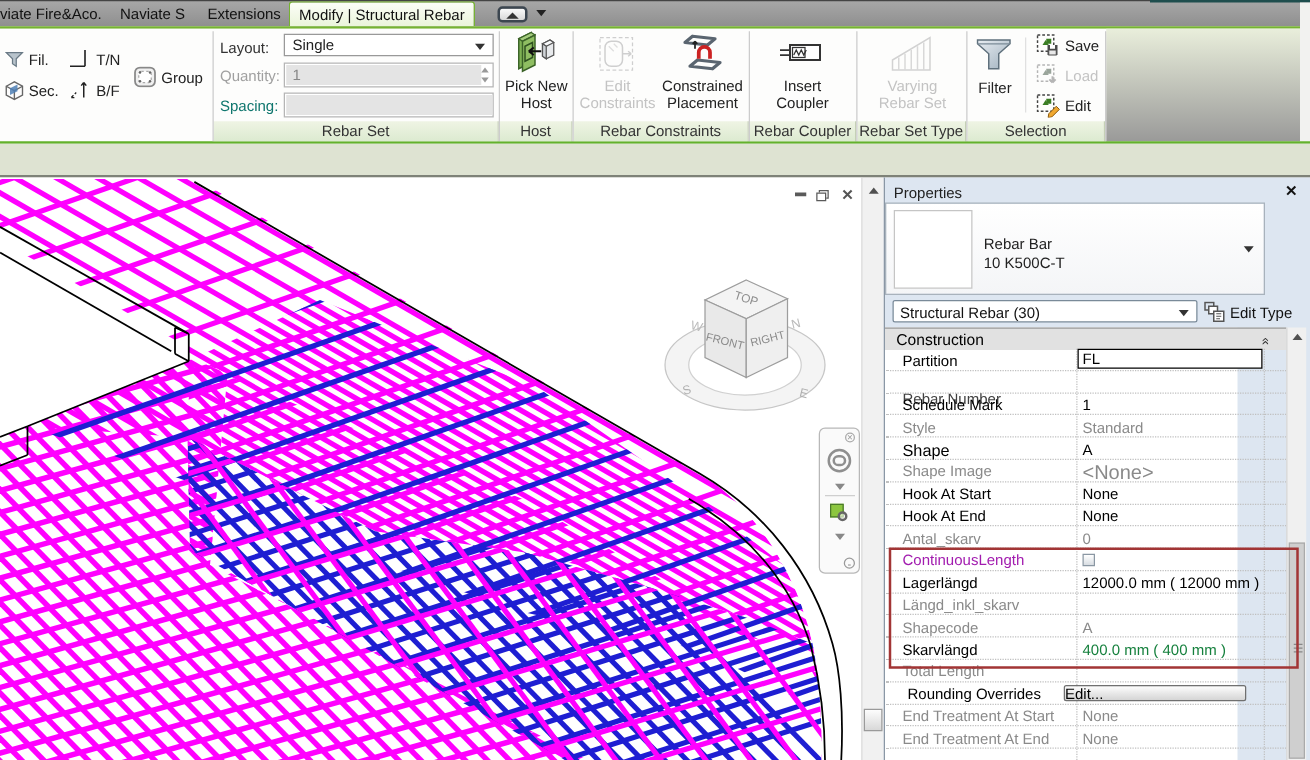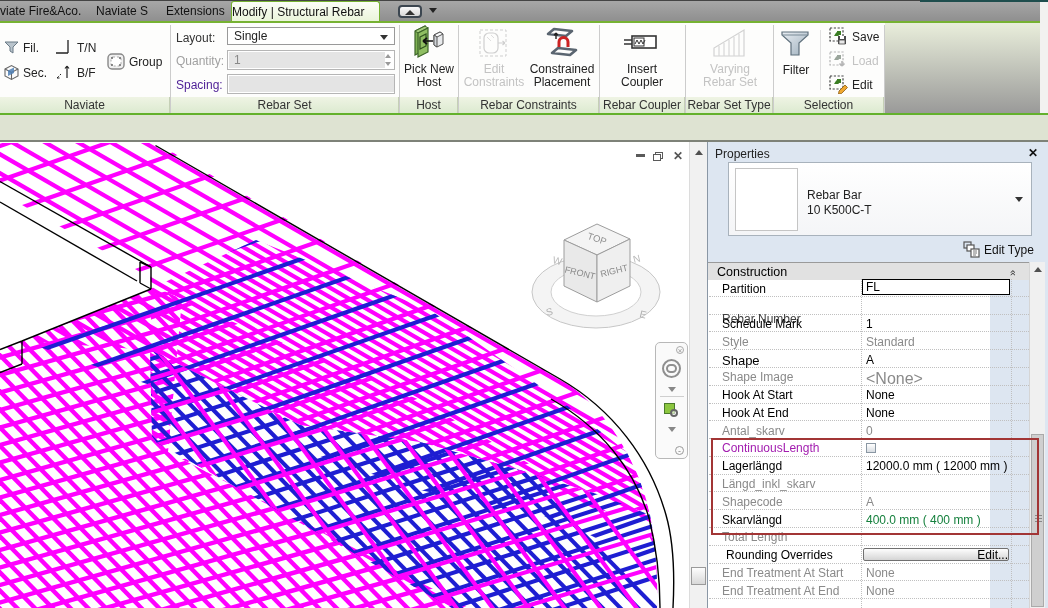--- a/index.html
+++ b/index.html
@@ -2,34 +2,33 @@
 <html><head><meta charset="utf-8"><style>
 *{margin:0;padding:0;box-sizing:border-box}
 body{width:1048px;height:608px;position:relative;overflow:hidden;font-family:"Liberation Sans",sans-serif;background:#fff}
 </style></head><body>
 <div style="position:absolute;left:0;top:0;width:1048px;height:21px;background:linear-gradient(#a8a8a8,#8f8f8f)">
 <div style="position:absolute;left:0;top:0;width:1048px;height:1px;background:#444"></div>
 <div style="position:absolute;left:920px;top:0;width:128px;height:2px;background:#1f4e4e"></div>
 <div style="position:absolute;left:0px;top:4px;font-size:12px;color:#111">viate Fire&amp;Aco.</div>
 <div style="position:absolute;left:96px;top:4px;font-size:12px;color:#111">Naviate S</div>
 <div style="position:absolute;left:166px;top:4px;font-size:12px;color:#111">Extensions</div>
-<div style="position:absolute;left:231px;top:1px;width:149px;height:20px;background:linear-gradient(#fcfef8,#eaf4da);border:1px solid #76b232;border-bottom:none;border-radius:3px 3px 0 0;font-size:12px;color:#111;text-align:left;line-height:20px">Modify | Structural Rebar</div>
+<div style="position:absolute;left:231px;top:1px;width:149px;height:20px;background:linear-gradient(#fcfef8,#eaf4da);border:1px solid #76b232;border-bottom:none;border-radius:3px 3px 0 0;font-size:12px;color:#111;text-align:center;line-height:20px">Modify | Structural Rebar</div>
 <div style="position:absolute;left:398px;top:5px;width:24px;height:13px;background:linear-gradient(#fafafa,#d8d8d8);border:2px solid #3c4650;border-radius:4px">
       <span style="position:absolute;left:5px;top:3px;width:0;height:0;border-left:5px solid transparent;border-right:5px solid transparent;border-bottom:5px solid #333"></span>
     </div>
 <div style="position:absolute;left:429px;top:8px;width:0;height:0;border-left:4px solid transparent;border-right:4px solid transparent;border-top:5px solid #222"></div>
 </div>
 <div style="position:absolute;left:0;top:21px;width:1048px;height:2px;background:#76b232"></div>
 <div style="position:absolute;left:0;top:23px;width:1048px;height:90px;background:#fdfdfc"></div>
 <div style="position:absolute;left:885px;top:23px;width:155px;height:90px;background:linear-gradient(#e9eedb,#9a9a99)"></div>
 <div style="position:absolute;left:1040px;top:2px;width:8px;height:111px;background:#f2f2f0"></div>
 <div style="position:absolute;left:0;top:113px;width:1048px;height:2px;background:#63b12c"></div>
 <div style="position:absolute;left:0;top:115px;width:1048px;height:27px;background:#dee3d2;border-bottom:2px solid #7e8278"></div>
 <div style="position:absolute;left:0;top:23px;width:1048px;height:90px">
-    <div style="position:absolute;left:0px;top:74px;width:170px;height:16px;background:linear-gradient(#eff4e4,#dcead0);border-right:1px solid #c5d0b6;font-size:12px;color:#333;text-align:center;line-height:16px;white-space:nowrap">Naviate</div>
     <div style="position:absolute;left:171px;top:74px;width:228px;height:16px;background:linear-gradient(#eff4e4,#dcead0);border-right:1px solid #c5d0b6;font-size:12px;color:#333;text-align:center;line-height:16px;white-space:nowrap">Rebar Set</div>
     <div style="position:absolute;left:400px;top:74px;width:58px;height:16px;background:linear-gradient(#eff4e4,#dcead0);border-right:1px solid #c5d0b6;font-size:12px;color:#333;text-align:center;line-height:16px;white-space:nowrap">Host</div>
     <div style="position:absolute;left:459px;top:74px;width:140px;height:16px;background:linear-gradient(#eff4e4,#dcead0);border-right:1px solid #c5d0b6;font-size:12px;color:#333;text-align:center;line-height:16px;white-space:nowrap">Rebar Constraints</div>
     <div style="position:absolute;left:600px;top:74px;width:85px;height:16px;background:linear-gradient(#eff4e4,#dcead0);border-right:1px solid #c5d0b6;font-size:12px;color:#333;text-align:center;line-height:16px;white-space:nowrap">Rebar Coupler</div>
     <div style="position:absolute;left:686px;top:74px;width:87px;height:16px;background:linear-gradient(#eff4e4,#dcead0);border-right:1px solid #c5d0b6;font-size:12px;color:#333;text-align:center;line-height:16px;white-space:nowrap">Rebar Set Type</div>
     <div style="position:absolute;left:774px;top:74px;width:110px;height:16px;background:linear-gradient(#eff4e4,#dcead0);border-right:1px solid #c5d0b6;font-size:12px;color:#333;text-align:center;line-height:16px;white-space:nowrap">Selection</div>
     <div style="position:absolute;left:170px;top:2px;width:1px;height:88px;background:#cccccc"></div>
     <div style="position:absolute;left:399px;top:2px;width:1px;height:88px;background:#cccccc"></div>
     <div style="position:absolute;left:458px;top:2px;width:1px;height:88px;background:#cccccc"></div>
     <div style="position:absolute;left:599px;top:2px;width:1px;height:88px;background:#cccccc"></div>
@@ -65,21 +64,21 @@
       </svg></div>
     <div style="position:absolute;left:129px;top:32px;font-size:12px;color:#222">Group</div>
     <div style="position:absolute;left:176px;top:8px;font-size:12px;color:#333">Layout:</div>
     <div style="position:absolute;left:227px;top:4px;width:168px;height:18px;background:#fff;border:1px solid #999;font-size:12px;color:#222;padding-left:6px;line-height:17px">Single<span style="position:absolute;right:6px;top:7px;width:0;height:0;border-left:4px solid transparent;border-right:4px solid transparent;border-top:5px solid #333"></span></div>
     <div style="position:absolute;left:176px;top:31px;font-size:12px;color:#a0a0a0">Quantity:</div>
     <div style="position:absolute;left:227px;top:27px;width:168px;height:20px;background:#fff;border:1px solid #b5b5b5">
       <div style="position:absolute;left:1px;top:1px;width:156px;height:16px;background:#e4e4e4;font-size:12px;color:#888;padding-left:5px;line-height:16px">1</div>
       <span style="position:absolute;right:3px;top:3px;width:0;height:0;border-left:3px solid transparent;border-right:3px solid transparent;border-bottom:4px solid #999"></span>
       <span style="position:absolute;right:3px;bottom:3px;width:0;height:0;border-left:3px solid transparent;border-right:3px solid transparent;border-top:4px solid #999"></span>
     </div>
-    <div style="position:absolute;left:176px;top:55px;font-size:12px;color:#4c1d95">Spacing:</div>
+    <div style="position:absolute;left:176px;top:55px;font-size:12px;color:#0f766e">Spacing:</div>
     <div style="position:absolute;left:227px;top:51px;width:168px;height:20px;background:#fff;border:1px solid #b5b5b5">
       <div style="position:absolute;left:1px;top:1px;width:165px;height:16px;background:#e4e4e4"></div>
     </div>
     <div style="position:absolute;left:411px;top:2px"><svg width="36" height="34" viewBox="0 0 36 34">
 <polygon points="4,6 14,1 14,25 4,30" fill="#7fb254" stroke="#3c6428" stroke-width="1.2"></polygon>
 <polygon points="4,6 14,1 17,3 7,8" fill="#a5cc7e" stroke="#3c6428" stroke-width="1"></polygon>
 <polygon points="7,8 17,3 17,27 7,32" fill="#8fbe62" stroke="#3c6428" stroke-width="1.2"></polygon>
 <polygon points="9,12 15,9 15,21 9,24" fill="none" stroke="#2f5220" stroke-width="1.2"></polygon>
 <path d="M12,16 L22,16 M12,16 l4,-3 M12,16 l4,3" stroke="#111" stroke-width="1.6" fill="none"></path>
 <polygon points="23,10 29,7 32,9 32,19 26,22 23,20" fill="#e8eaec" stroke="#555" stroke-width="1"></polygon>
@@ -516,25 +515,29 @@
 <div style="position:absolute;left:12px;top:84px;width:0;height:0;border-left:4px solid transparent;border-right:4px solid transparent;border-top:5px solid #888"></div>
 <div style="position:absolute;right:3px;bottom:3px;width:9px;height:9px;border:1px solid #999;border-radius:50%;color:#888;font-size:9px;line-height:8px;text-align:center">-</div>
 </div>
 <div style="position:absolute;left:689px;top:142px;width:18px;height:466px;background:#f1f1f1;border-left:1px solid #dcdcdc">
 <div style="position:absolute;left:5px;top:8px;width:0;height:0;border-left:4px solid transparent;border-right:4px solid transparent;border-bottom:5px solid #505050"></div>
 <div style="position:absolute;left:1px;top:425px;width:15px;height:18px;background:linear-gradient(#fdfdfd,#d8d8d8);border:1px solid #9a9a9a"></div>
 </div>
 <div style="position:absolute;left:707px;top:142px;width:341px;height:466px;background:#dde6f1;border-left:1px solid #8a97a5;overflow:hidden">
 <div style="position:absolute;left:7px;top:5px;font-size:12px;color:#222">Properties</div>
 <div style="position:absolute;right:10px;top:4px;font-size:12px;color:#111;font-weight:bold">✕</div>
-<div style="position:absolute;left:20px;top:20px;width:304px;height:74px;background:linear-gradient(#ffffff,#f4f5f7);border:1px solid #a8b2bc">
+<div style="position:absolute;left:0;top:20px;width:304px;height:74px;background:linear-gradient(#ffffff,#f4f5f7);border:1px solid #a8b2bc">
   <div style="position:absolute;left:6px;top:5px;width:63px;height:63px;background:#fff;border:1px solid #c5c5c5"></div>
   <div style="position:absolute;left:78px;top:25px;font-size:12px;color:#222">Rebar Bar</div>
   <div style="position:absolute;left:78px;top:40px;font-size:12px;color:#222">10 K500C-T</div>
   <span style="position:absolute;right:8px;top:34px;width:0;height:0;border-left:4px solid transparent;border-right:4px solid transparent;border-top:5px solid #333"></span>
+</div>
+<div style="position:absolute;left:6px;top:98px;width:244px;height:18px;background:#fff;border:1px solid #7a8a99;border-radius:2px">
+  <div style="position:absolute;left:5px;top:2px;font-size:12px;color:#111">Structural Rebar (30)</div>
+  <span style="position:absolute;right:6px;top:7px;width:0;height:0;border-left:4px solid transparent;border-right:4px solid transparent;border-top:5px solid #333"></span>
 </div>
 <svg width="18" height="17" viewBox="0 0 18 17" style="position:absolute;left:255px;top:99px">
       <rect x="1" y="1" width="7" height="6" fill="none" stroke="#555" stroke-width="1.2"></rect>
       <rect x="4" y="4" width="7" height="6" fill="#fff" stroke="#555" stroke-width="1.2"></rect>
       <rect x="8" y="8" width="8" height="8" fill="#fff" stroke="#555" stroke-width="1.2"></rect>
       <path d="M10,10 h4 M10,12 h4 M10,14 h3" stroke="#555" stroke-width="0.8"></path>
     </svg>
 <div style="position:absolute;left:276px;top:101px;font-size:12px;color:#111">Edit Type</div>
 <div style="position:absolute;left:0px;top:120px;width:282px;height:346px;background:#fff">
   <div style="position:absolute;left:0;top:0;width:321px;height:17.5px;background:#e1e1e1;border-top:1px solid #9a9a9a">
@@ -581,21 +584,21 @@
         <div style="position:absolute;left:1px;top:350.4px;width:320px;height:17.77px;border-bottom:1px dotted #c0c0c0"></div>
         <div style="position:absolute;left:14px;top:352.7px;font-size:12px;color:#8a8a8a;white-space:nowrap">Shapecode</div>
         <div style="position:absolute;left:158px;top:352.7px;font-size:12px;color:#8a8a8a;white-space:nowrap">A</div>
         <div style="position:absolute;left:1px;top:368.2px;width:320px;height:17.77px;border-bottom:1px dotted #c0c0c0"></div>
         <div style="position:absolute;left:14px;top:370.5px;font-size:12px;color:#000;white-space:nowrap">Skarvlängd</div>
         <div style="position:absolute;left:158px;top:370.5px;font-size:12px;color:#15803d;white-space:nowrap">400.0 mm ( 400 mm )</div>
         <div style="position:absolute;left:1px;top:386.0px;width:320px;height:17.77px;border-bottom:1px dotted #c0c0c0"></div>
         <div style="position:absolute;left:14px;top:388.3px;font-size:12px;color:#8a8a8a;white-space:nowrap">Total Length</div>
         <div style="position:absolute;left:1px;top:403.8px;width:320px;height:17.77px;border-bottom:1px dotted #c0c0c0"></div>
         <div style="position:absolute;left:18px;top:406.1px;font-size:12px;color:#000;white-space:nowrap">Rounding Overrides</div>
-        <div style="position:absolute;left:155px;top:405.8px;width:146px;height:13.5px;border:1px solid #707070;border-radius:2px;background:linear-gradient(#fdfdfd,#d5d5d5);font-size:12px;color:#000;text-align:right;line-height:13px">Edit...</div>
+        <div style="position:absolute;left:143px;top:405.8px;width:146px;height:13.5px;border:1px solid #707070;border-radius:2px;background:linear-gradient(#fdfdfd,#d5d5d5);font-size:12px;color:#000;text-align:left;line-height:13px">Edit...</div>
         <div style="position:absolute;left:1px;top:421.5px;width:320px;height:17.77px;border-bottom:1px dotted #c0c0c0"></div>
         <div style="position:absolute;left:14px;top:423.8px;font-size:12px;color:#8a8a8a;white-space:nowrap">End Treatment At Start</div>
         <div style="position:absolute;left:158px;top:423.8px;font-size:12px;color:#8a8a8a;white-space:nowrap">None</div>
         <div style="position:absolute;left:1px;top:439.3px;width:320px;height:17.77px;border-bottom:1px dotted #c0c0c0"></div>
         <div style="position:absolute;left:14px;top:441.6px;font-size:12px;color:#8a8a8a;white-space:nowrap">End Treatment At End</div>
         <div style="position:absolute;left:158px;top:441.6px;font-size:12px;color:#8a8a8a;white-space:nowrap">None</div>
       </div>
 </div>
 <div style="position:absolute;left:321px;top:120px;width:16px;height:346px;background:#f0f0f0;border-left:1px solid #d5d5d5">
   <div style="position:absolute;left:4px;top:5px;width:0;height:0;border-left:4px solid transparent;border-right:4px solid transparent;border-bottom:5px solid #505050"></div>

